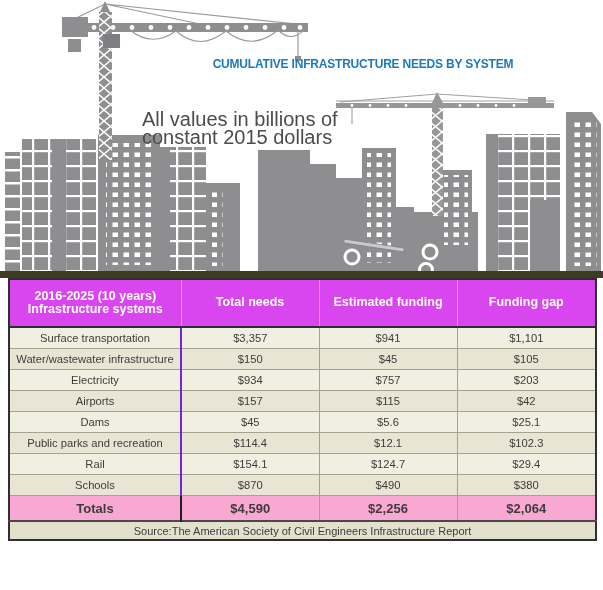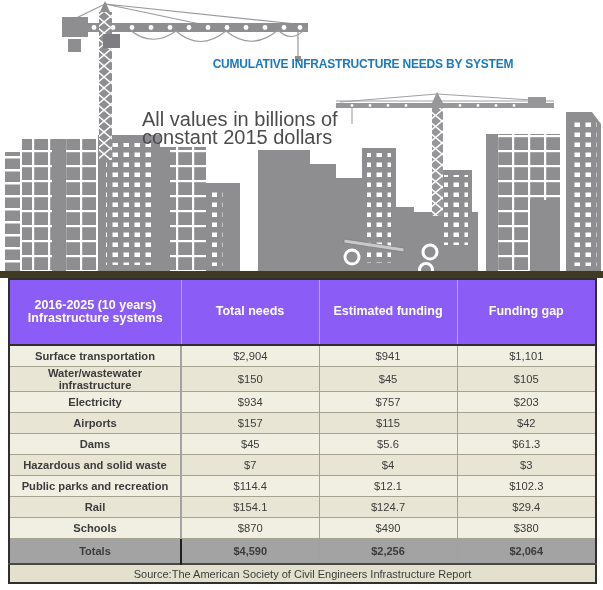--- a/index.html
+++ b/index.html
@@ -18,35 +18,35 @@
     position:absolute;left:142px;top:111px;width:220px;text-align:left;
     color:#4c4c4e;font-size:20px;line-height:17.5px;
   }
   
   #needs-table{
     position:absolute;left:8px;top:278px;width:587px;
     border-collapse:collapse;table-layout:fixed;
     border:2px solid #2f2f2f;
   }
   #needs-table th{
-    background:#8b5cf6;color:#ffffff;font-weight:bold;font-size:12.5px;line-height:13.5px;
-    height:38px;vertical-align:middle;text-align:center;padding:13px 2px;
+    background:#d946ef;color:#ffffff;font-weight:bold;font-size:12.5px;line-height:13.5px;
+    height:38px;vertical-align:middle;text-align:center;padding:4px 2px;
     border-right:1px solid #bdb88e;border-bottom:2px solid #2e2e2e;
   }
   #needs-table th:last-child{border-right:none;}
   #needs-table td{
     font-size:11.2px;color:#3c3c3c;text-align:center;vertical-align:middle;
     height:20px;padding:0 2px;
     border:1px solid #a5a290;
   }
-  #needs-table tbody td:first-child{border-right:2px solid #a3a3a3;font-weight:bold;}
+  #needs-table tbody td:first-child{border-right:2px solid #6d28d9;}
   #needs-table tbody tr:nth-child(odd) td{background:#f1eee2;}
   #needs-table tbody tr:nth-child(even) td{background:#e8e5d4;}
   #needs-table tr.totals-row td{
-    background:#a3a3a3;font-weight:bold;font-size:11px;height:24px;
+    background:#f9a8d4;font-weight:bold;font-size:13px;height:24px;
   }
   #needs-table tr.totals-row td:first-child{border-right:2px solid #1f1f1f;}
   #needs-table tr.source-row td{
     background:#e3e0ce;font-size:11px;height:17px;border-top:2px solid #4a4a44;
   }
 </style>
 </head>
 <body>
 
 <div id="stage">
@@ -175,21 +175,21 @@
           <span>Infrastructure systems</span>
         </th>
         <th>Total needs</th>
         <th>Estimated funding</th>
         <th>Funding gap</th>
       </tr>
     </thead>
     <tbody>
         <tr>
           <td>Surface transportation</td>
-          <td>$2,904</td>
+          <td>$3,357</td>
           <td>$941</td>
           <td>$1,101</td>
         </tr>
         <tr>
           <td>Water/wastewater infrastructure</td>
           <td>$150</td>
           <td>$45</td>
           <td>$105</td>
         </tr>
         <tr>
@@ -201,27 +201,21 @@
         <tr>
           <td>Airports</td>
           <td>$157</td>
           <td>$115</td>
           <td>$42</td>
         </tr>
         <tr>
           <td>Dams</td>
           <td>$45</td>
           <td>$5.6</td>
-          <td>$61.3</td>
-        </tr>
-        <tr>
-          <td>Hazardous and solid waste</td>
-          <td>$7</td>
-          <td>$4</td>
-          <td>$3</td>
+          <td>$25.1</td>
         </tr>
         <tr>
           <td>Public parks and recreation</td>
           <td>$114.4</td>
           <td>$12.1</td>
           <td>$102.3</td>
         </tr>
         <tr>
           <td>Rail</td>
           <td>$154.1</td>

